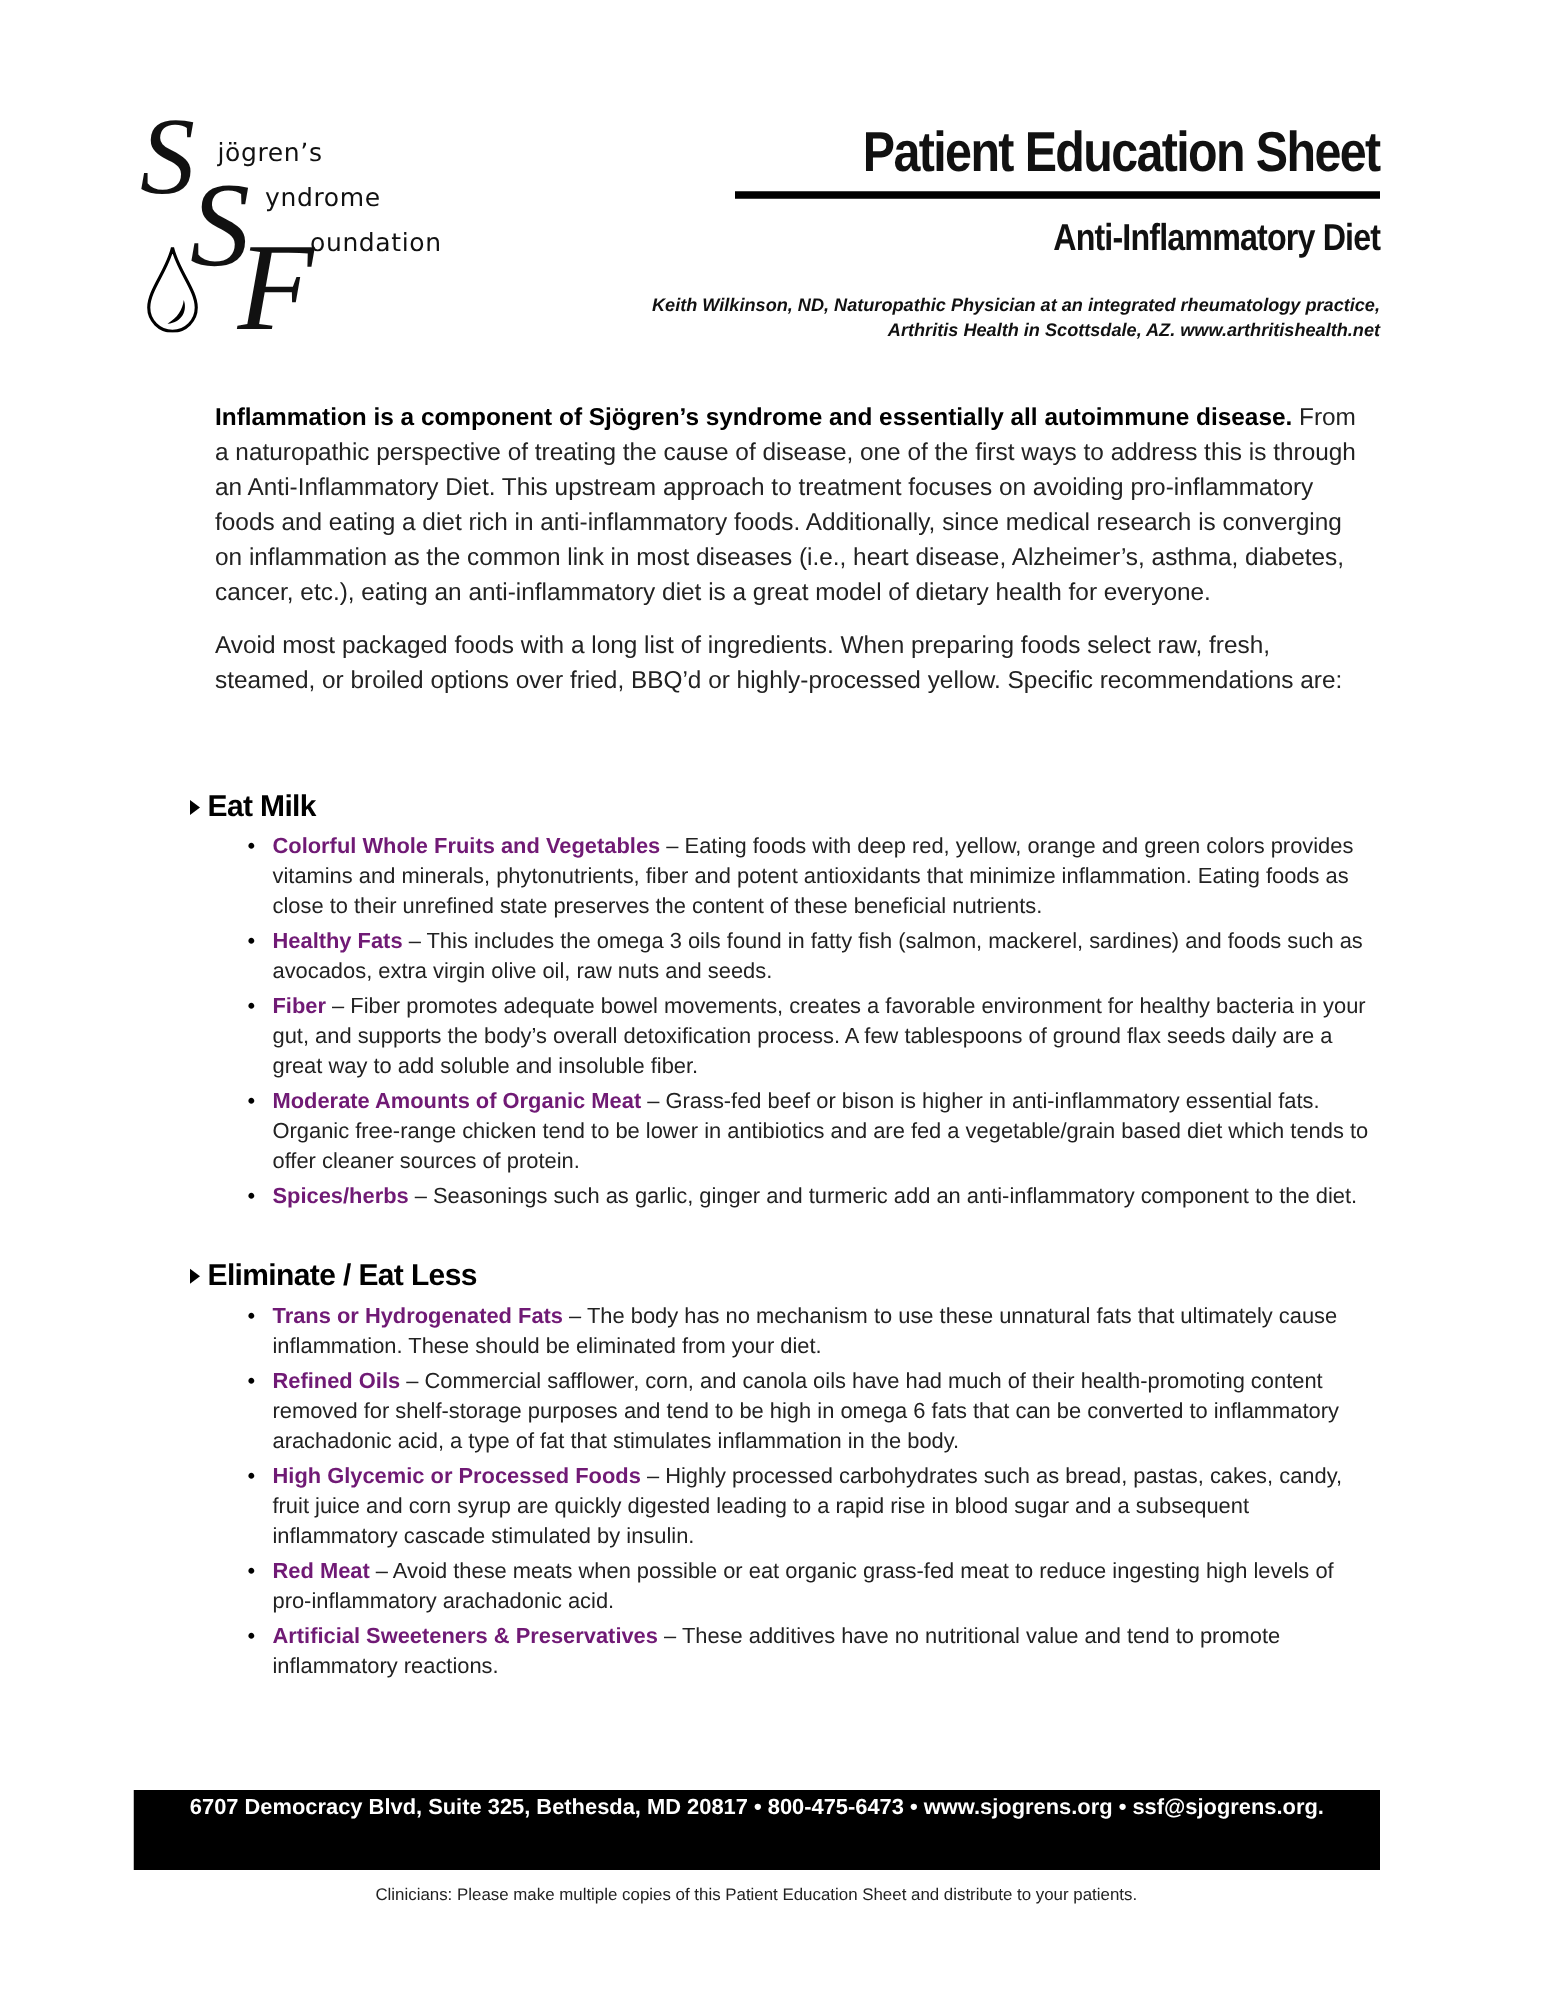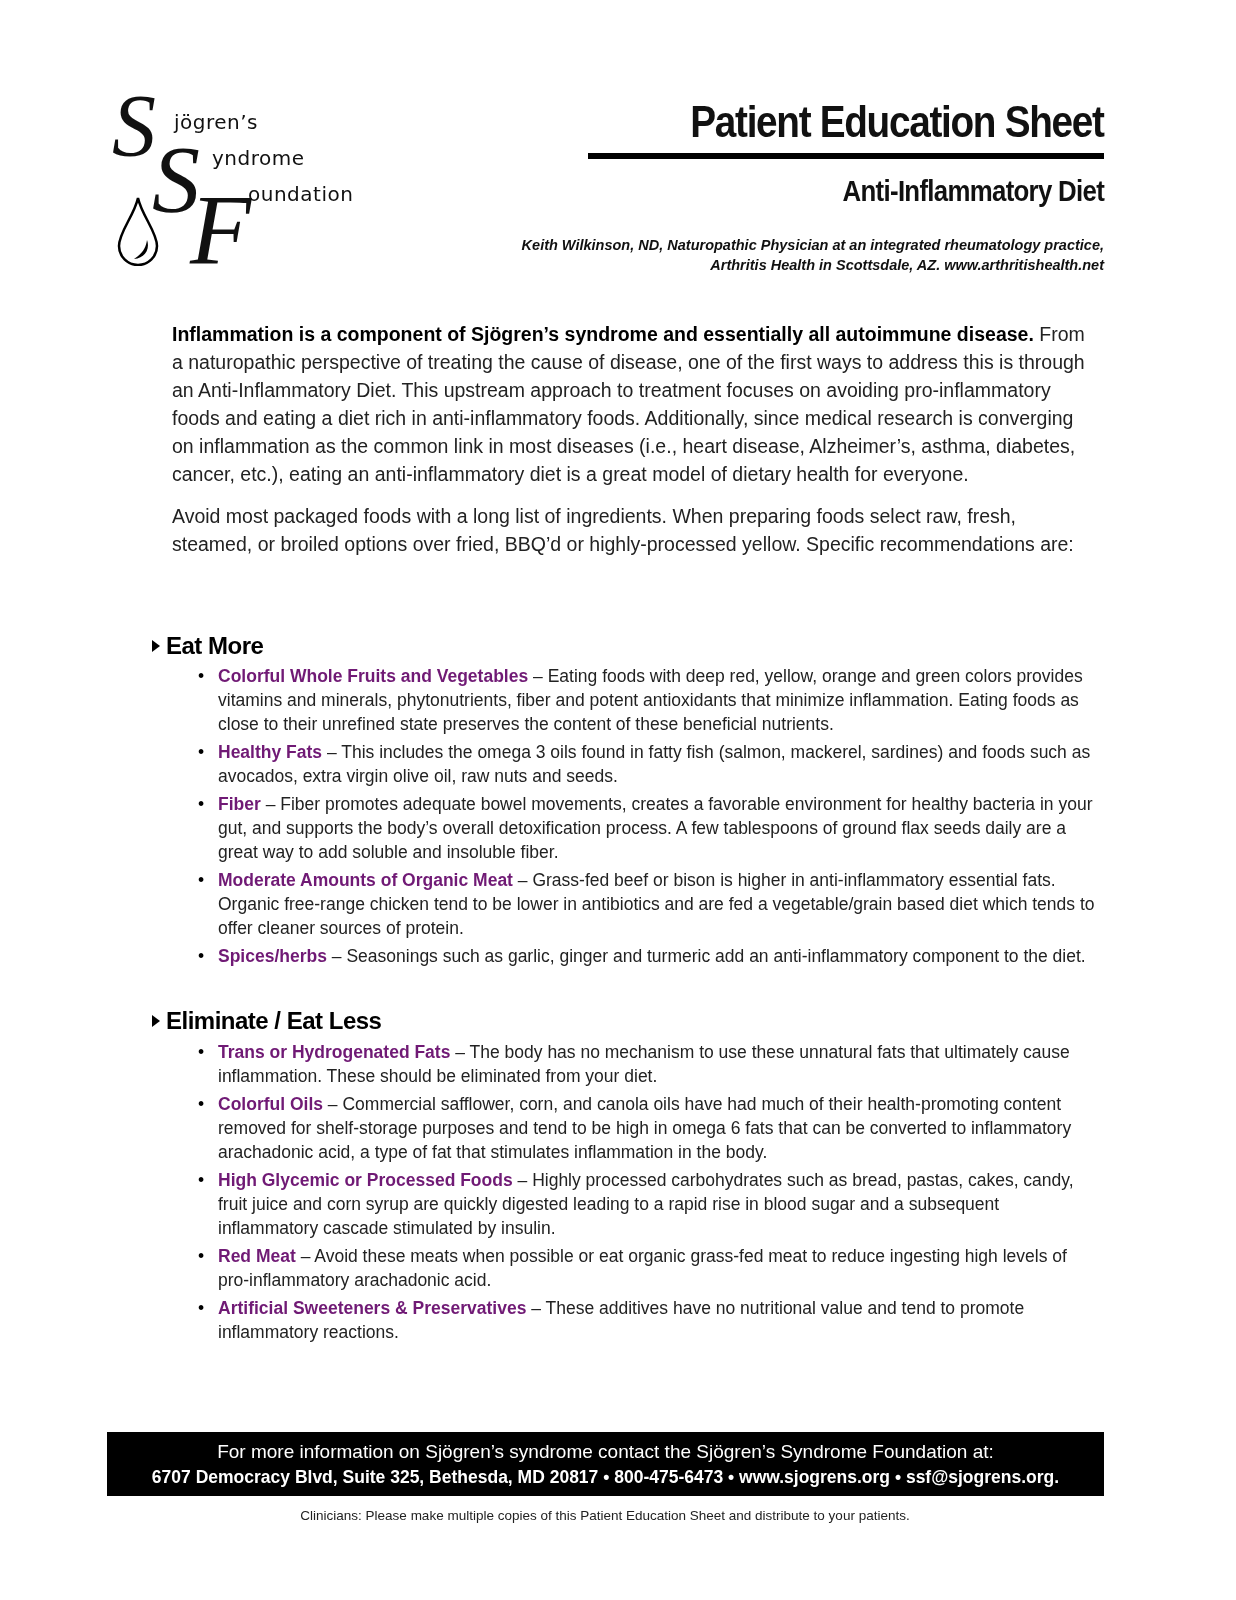--- a/index.html
+++ b/index.html
@@ -65,39 +65,38 @@
   <div>Arthritis Health in Scottsdale, AZ. www.arthritishealth.net</div>
 </div>
 
 <div class="content">
   <p><b>Inflammation is a component of Sjögren’s syndrome and essentially all autoimmune disease.</b><span> From a naturopathic perspective of treating the cause of disease, one of the first ways to address this is through an Anti-Inflammatory Diet. This upstream approach to treatment focuses on avoiding pro-inflammatory foods and eating a diet rich in anti-inflammatory foods. Additionally, since medical research is converging on inflammation as the common link in most diseases (i.e., heart disease, Alzheimer’s, asthma, diabetes, cancer, etc.), eating an anti-inflammatory diet is a great model of dietary health for everyone.</span></p>
   <p>Avoid most packaged foods with a long list of ingredients. When preparing foods select raw, fresh, steamed, or broiled options over fried, BBQ’d or highly-processed yellow. Specific recommendations are:</p>
 </div>
 
 <div class="section-h" style="top:632px;">
   <span class="tri"></span>
-  <span>Eat More</span>
+  <span>Eat Milk</span>
 </div>
 <ul class="list" style="top:664px;">
   <li><b>Colorful Whole Fruits and Vegetables</b><span> – Eating foods with deep red, yellow, orange and green colors provides vitamins and minerals, phytonutrients, fiber and potent antioxidants that minimize inflammation. Eating foods as close to their unrefined state preserves the content of these beneficial nutrients.</span></li>
   <li><b>Healthy Fats</b><span> – This includes the omega 3 oils found in fatty fish (salmon, mackerel, sardines) and foods such as avocados, extra virgin olive oil, raw nuts and seeds.</span></li>
   <li><b>Fiber</b><span> – Fiber promotes adequate bowel movements, creates a favorable environment for healthy bacteria in your gut, and supports the body’s overall detoxification process. A few tablespoons of ground flax seeds daily are a great way to add soluble and insoluble fiber.</span></li>
   <li><b>Moderate Amounts of Organic Meat</b><span> – Grass-fed beef or bison is higher in anti-inflammatory essential fats. Organic free-range chicken tend to be lower in antibiotics and are fed a vegetable/grain based diet which tends to offer cleaner sources of protein.</span></li>
   <li><b>Spices/herbs</b><span> – Seasonings such as garlic, ginger and turmeric add an anti-inflammatory component to the diet.</span></li>
 </ul>
 
 <div class="section-h" style="top:1007px;">
   <span class="tri"></span>
   <span>Eliminate / Eat Less</span>
 </div>
 <ul class="list" style="top:1040px;">
   <li><b>Trans or Hydrogenated Fats</b><span> – The body has no mechanism to use these unnatural fats that ultimately cause inflammation. These should be eliminated from your diet.</span></li>
-  <li><b>Colorful Oils</b><span> – Commercial safflower, corn, and canola oils have had much of their health-promoting content removed for shelf-storage purposes and tend to be high in omega 6 fats that can be converted to inflammatory arachadonic acid, a type of fat that stimulates inflammation in the body.</span></li>
+  <li><b>Refined Oils</b><span> – Commercial safflower, corn, and canola oils have had much of their health-promoting content removed for shelf-storage purposes and tend to be high in omega 6 fats that can be converted to inflammatory arachadonic acid, a type of fat that stimulates inflammation in the body.</span></li>
   <li><b>High Glycemic or Processed Foods</b><span> – Highly processed carbohydrates such as bread, pastas, cakes, candy, fruit juice and corn syrup are quickly digested leading to a rapid rise in blood sugar and a subsequent inflammatory cascade stimulated by insulin.</span></li>
   <li><b>Red Meat</b><span> – Avoid these meats when possible or eat organic grass-fed meat to reduce ingesting high levels of pro-inflammatory arachadonic acid.</span></li>
   <li><b>Artificial Sweeteners &amp; Preservatives</b><span> – These additives have no nutritional value and tend to promote inflammatory reactions.</span></li>
 </ul>
 
 <div class="footer-band">
-  <div class="l1">For more information on Sjögren’s syndrome contact the Sjögren’s Syndrome Foundation at:</div>
   <div class="l2">6707 Democracy Blvd, Suite 325, Bethesda, MD 20817 • 800-475-6473 • www.sjogrens.org • ssf@sjogrens.org.</div>
 </div>
 <div class="clinicians">Clinicians: Please make multiple copies of this Patient Education Sheet and distribute to your patients.</div>
 
 </body></html>

